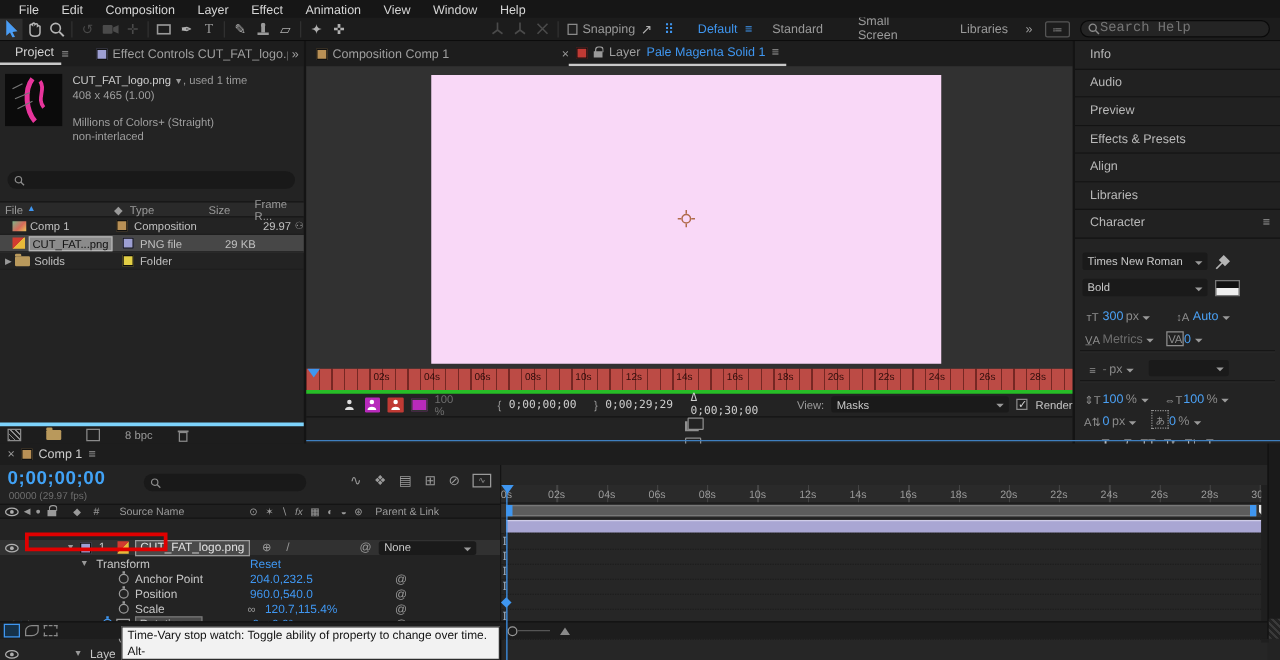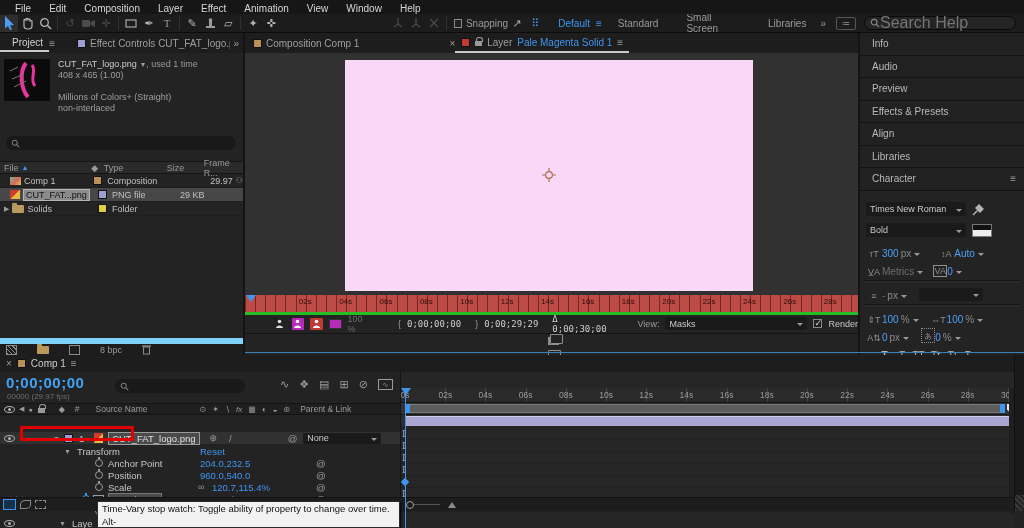--- a/index.html
+++ b/index.html
@@ -23,21 +23,21 @@
   #toolbar { left:0; top:14px; width:1024px; height:19px; background:#1c1c1c; border-bottom:1px solid #0c0c0c; display:flex; align-items:center; }
   .tool { width:20px; height:17px; display:flex; align-items:center; justify-content:center; color:#b0b0b0; font-size:11px; }
   .tool.active { background:#2e2e2e; }
   .tool.disabled { color:#4a4a4a; }
   .tsep { width:1px; height:13px; background:#303030; margin:0 3px; }
   .ws { color:#9a9a9a; margin:0 14px; font-size:10px; }
   .ws.active { color:#3f96f0; }
   .cb { width:9px; height:9px; border:1px solid #8a8a8a; background:#202020; display:inline-block; }
   .cb.checked::after { content:"✓"; color:#d0d0d0; font-size:9px; position:relative; top:-2px; left:0px; }
   #help-search { width:160px; height:14px; background:#242424; border:1px solid #0a0a0a; border-radius:7px; display:flex; align-items:center; padding:0 5px; margin-right:8px; }
-  #help-search input { background:transparent; border:0; outline:0; color:#8a8a8a; font-size:16px; width:130px; font-family:Liberation Sans, sans-serif;}
+  #help-search input { background:transparent; border:0; outline:0; color:#8a8a8a; font-size:11px; width:130px; font-family:Liberation Mono, monospace;}
 
   
   .dd { background:#1a1a1a; border-radius:2px; display:flex; align-items:center; justify-content:space-between; padding:0 4px; color:#c9c9c9; }
   .caret { width:0; height:0; border:3px solid transparent; border-top-color:#9a9a9a; margin-top:5px; margin-left:3px; flex:none;}
   .sw-stop { width:8px; height:8px; border:1px solid #9a9a9a; border-radius:50%; position:relative; display:inline-block; flex:none;}
   .sw-stop::before { content:""; position:absolute; top:-3px; left:2px; width:2px; height:2px; background:#9a9a9a; }
   .sw-stop.blue { border-color:#3f96f0; } .sw-stop.blue::before { background:#3f96f0; }
   .eye { width:11px; height:7px; border:1px solid #b0b0b0; border-radius:50%; position:relative; display:inline-block; }
   .eye::after { content:""; position:absolute; left:3px; top:1px; width:3px; height:3px; border-radius:50%; background:#b0b0b0; }
   .lockic { width:7px; height:5px; background:#9a9a9a; position:relative; display:inline-block; margin-top:3px;}
@@ -52,21 +52,21 @@
   #proj-thumb { width:46px; height:42px; flex:none; }
   .info-line { font-size:9px; color:#9f9f9f; line-height:11px; }
   #proj-search { margin:4px 6px; width:230px; height:14px; background:#191919; border-radius:7px; display:flex; align-items:center; padding:0 5px; gap:4px;}
   #proj-search input { background:transparent; border:0; outline:0; width:200px; color:#bbb; font-size:9px;}
   .pj-head { height:13px; background:#2a2a2a; border-top:1px solid #151515; border-bottom:1px solid #151515; display:flex; align-items:center; font-size:9px; color:#9a9a9a; }
   .pj-row { height:14px; display:flex; align-items:center; font-size:9px; color:#c0c0c0; border-bottom:1px solid #1e1e1e;}
   .pj-row.sel { background:#474747; }
   .col-name { width:92px; display:flex; align-items:center; padding-left:4px; gap:3px;}
   .col-tag { width:20px; display:flex; justify-content:center;}
   .col-type { width:68px; } .col-size { width:40px; }
-  #proj-footer { position:absolute; bottom:0; left:0; width:243px; height:17px; background:#1d1d1d; border-top:6px solid #7dd3fc; display:flex; align-items:center; gap:20px; padding-left:6px; color:#9a9a9a; font-size:9px;}
+  #proj-footer { position:absolute; bottom:0; left:0; width:243px; height:17px; background:#1d1d1d; border-top:3px solid #7dd3fc; display:flex; align-items:center; gap:20px; padding-left:6px; color:#9a9a9a; font-size:9px;}
   .folder-ic { width:12px; height:8px; background:#b9995c; border-radius:1px; position:relative; display:inline-block;}
   .folder-ic::before { content:""; position:absolute; top:-2px; left:0; width:5px; height:2px; background:#b9995c; border-radius:1px 1px 0 0;}
 
   
   #viewer { left:245px; top:33px; width:613px; height:322px; background:#232323; }
   #vp { position:absolute; left:0; top:20px; width:613px; height:242px; background:#313131; }
   #pink { position:absolute; left:100px; top:27px; width:408px; height:231px; }
   #vruler { position:absolute; left:0; top:262px; width:613px; height:17px;
     background:#bc4b45;
     background-image:repeating-linear-gradient(90deg, rgba(60,10,8,.55) 0 1px, transparent 1px 10.1px);

